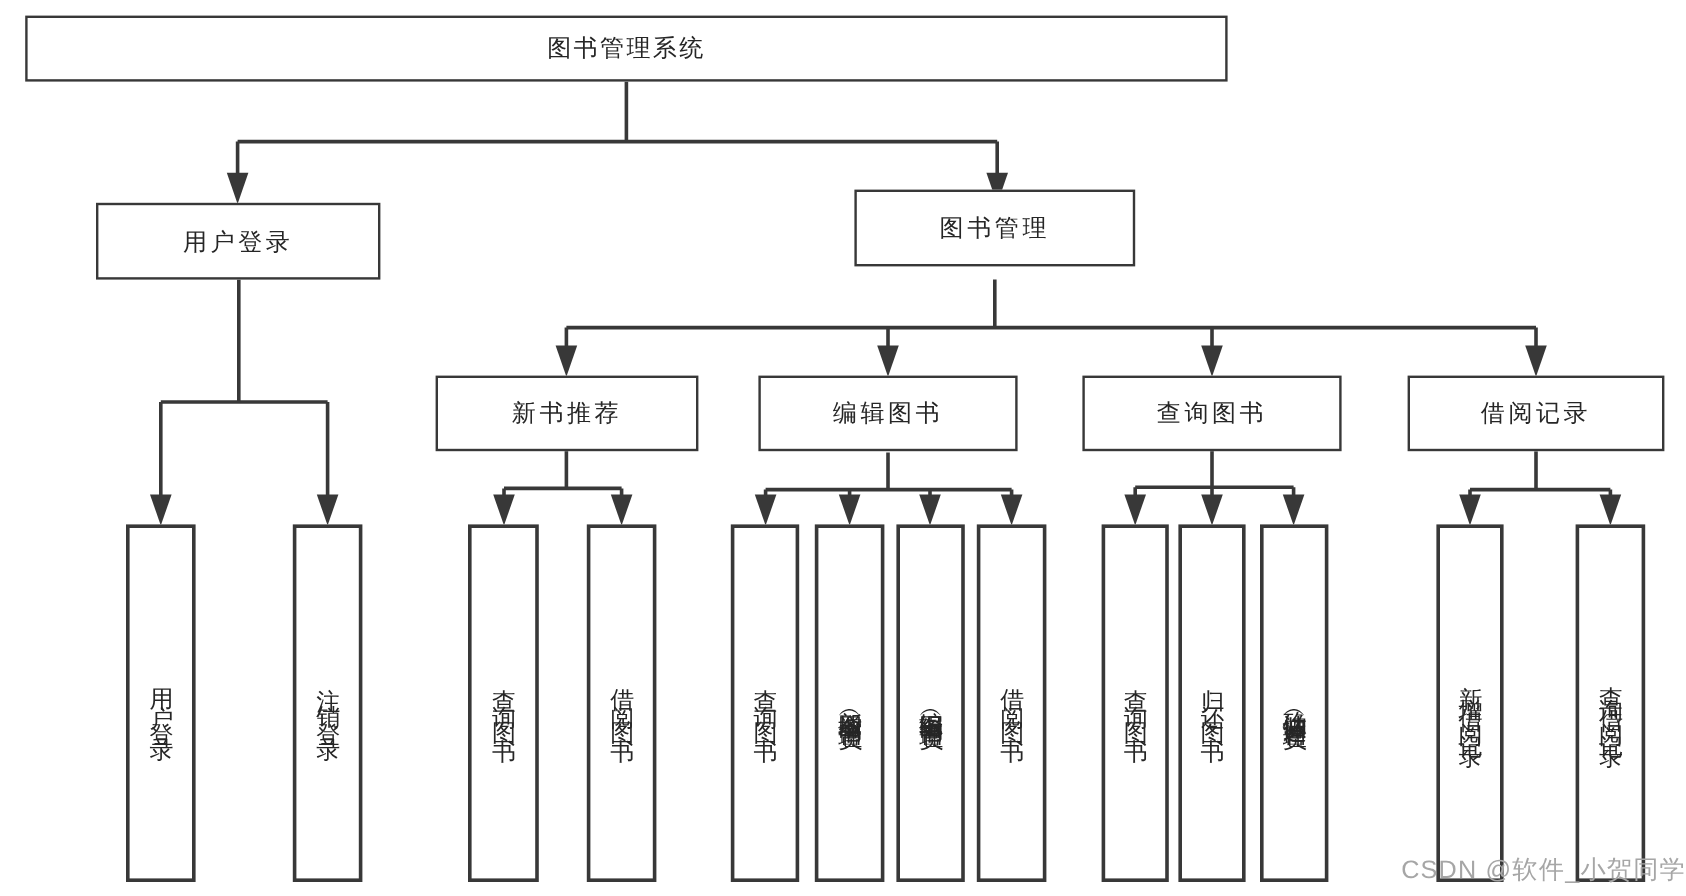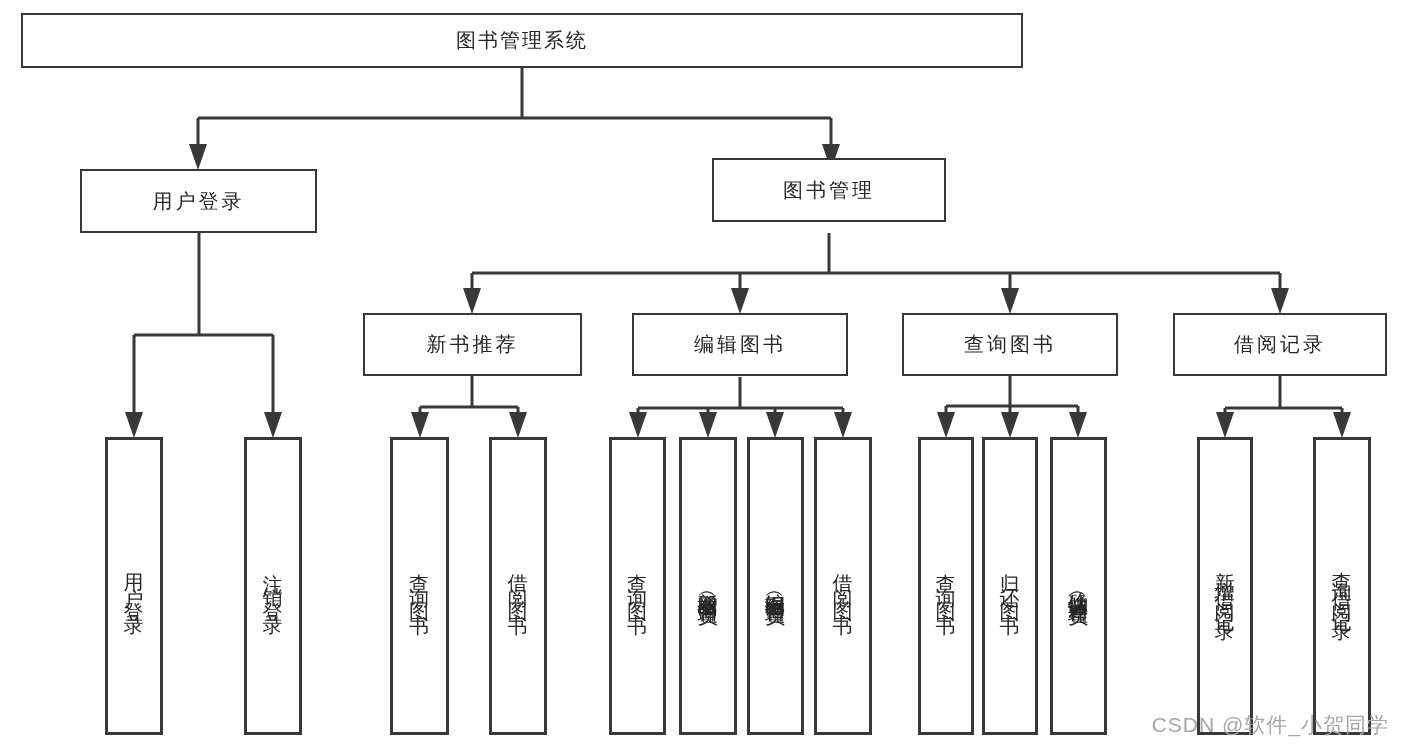--- a/index.html
+++ b/index.html
@@ -38,21 +38,21 @@
     writing-mode:vertical-rl;
     text-orientation:mixed;
     font-size:20px;
     line-height:1;
   }
   .ls-wide .vtext{letter-spacing:14px;}
   .ls-mid  .vtext{letter-spacing:10px;}
   .ls-tight .vtext{letter-spacing:2px;}
   #watermark{
     position:absolute;
-    right:16px;top:711px;
+    right:0;top:711px;
     font-size:21px;
     letter-spacing:1px;
     color:var(--watermark);
     z-index:3;
     white-space:nowrap;
   }
 </style>
 </head>
 <body>
 

